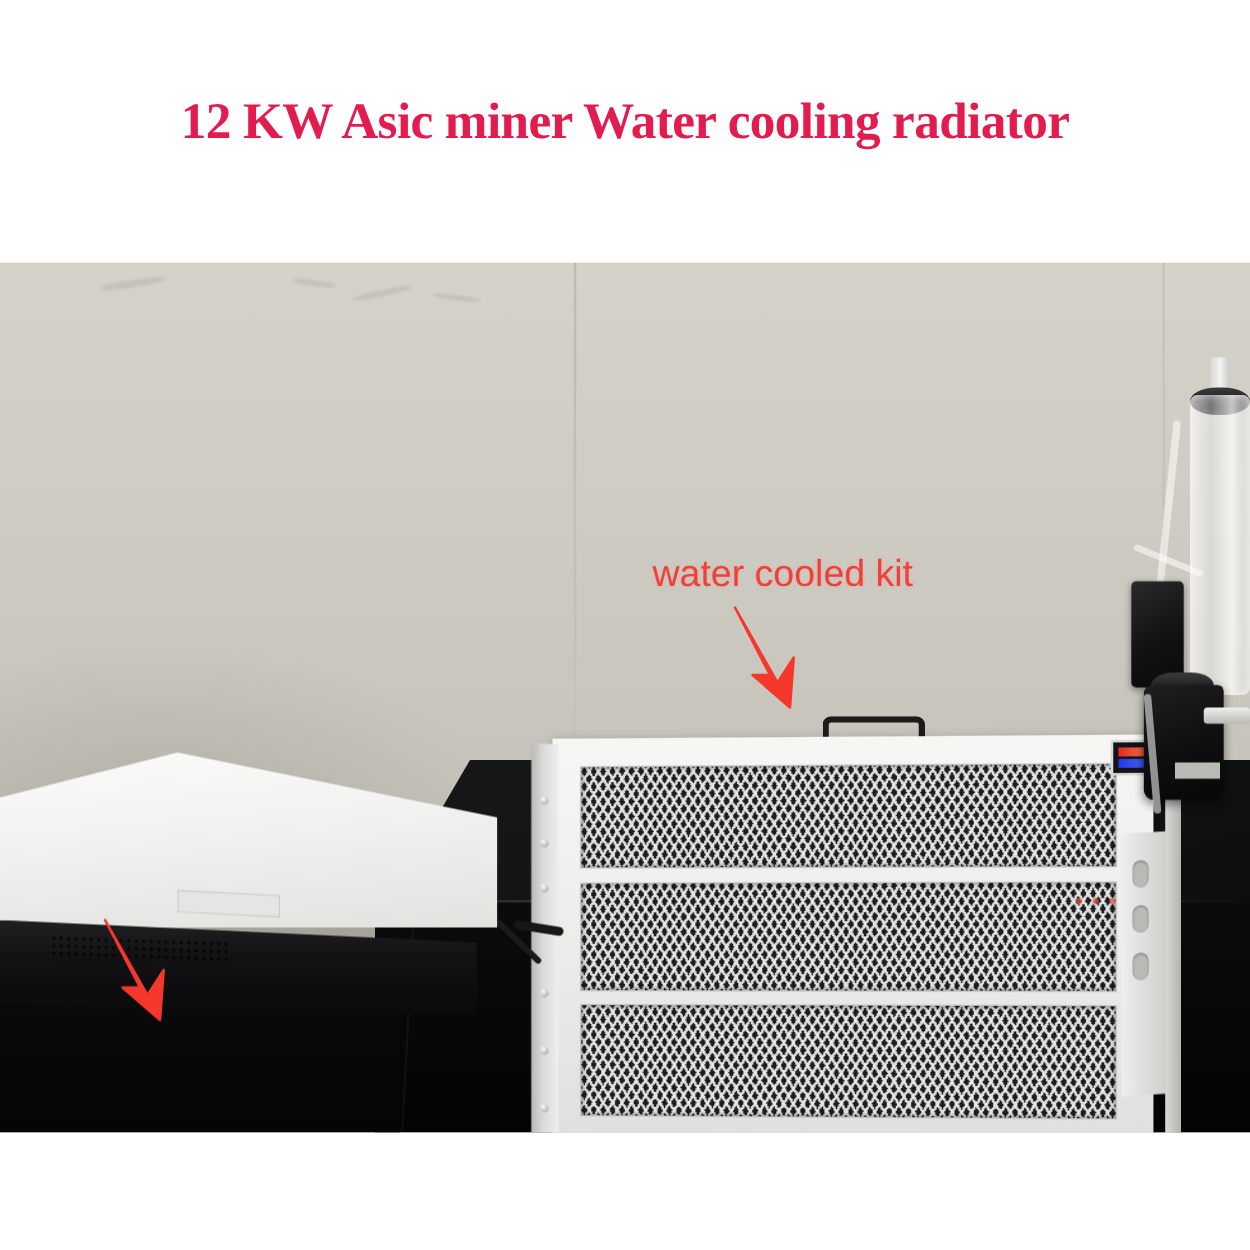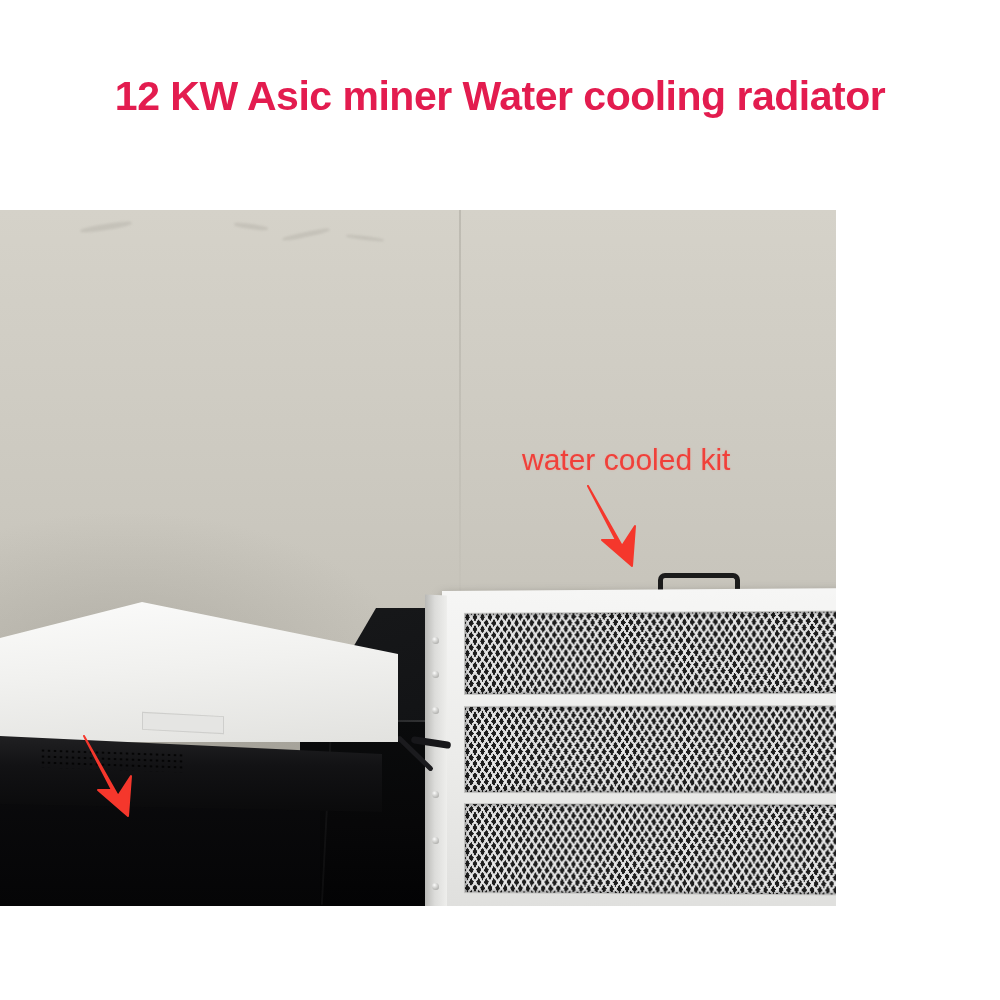--- a/index.html
+++ b/index.html
@@ -23,34 +23,34 @@
     height: 210px;
     background: #ffffff;
   }
   #product-title {
     position: absolute;
     left: 0;
     top: 76px;
     width: 1000px;
     text-align: center;
     color: #e31c4f;
-    font-family: Liberation Sans, sans-serif;
+    font-family: Liberation Serif, serif;
     font-weight: 700;
     font-size: 41px;
     letter-spacing: -0.5px;
     white-space: nowrap;
     line-height: 1;
   }
 
   
   #photo {
     position: absolute;
     left: 0;
     top: 210px;
-    width: 836px;
+    width: 1000px;
     height: 696px;
     overflow: hidden;
     background: #fef9c3;
   }
 
   
   .wall {
     position: absolute;
     left: 0; top: 0;
     width: 1000px; height: 460px;

